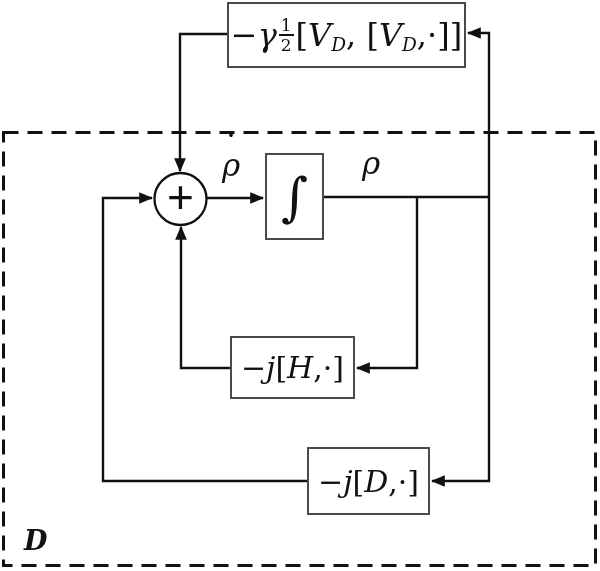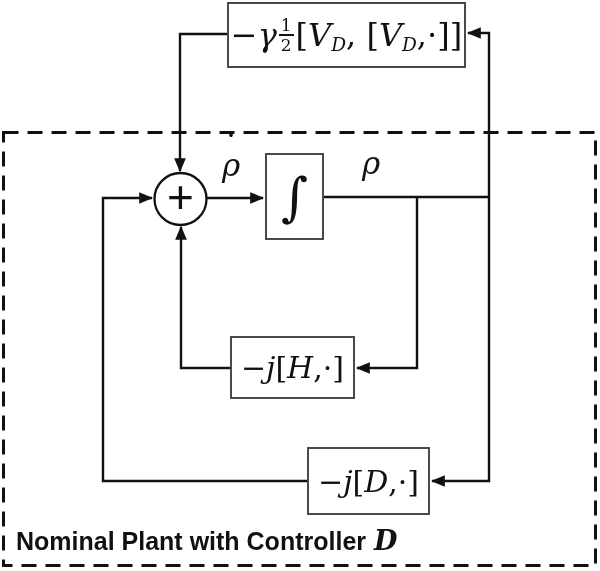--- a/index.html
+++ b/index.html
@@ -139,17 +139,16 @@
   </div>
 
   <div class="rho-dot-wrap">
     <span class="dot-above">˙</span>
     <span class="glyph">ρ</span>
   </div>
 
   <div class="math-label rho-label">ρ</div>
 
   <div class="caption">
-    <span>Nominal Plant with Controller</span>
     <span class="var">D</span>
   </div>
 
 </div>
 
 </body></html>

